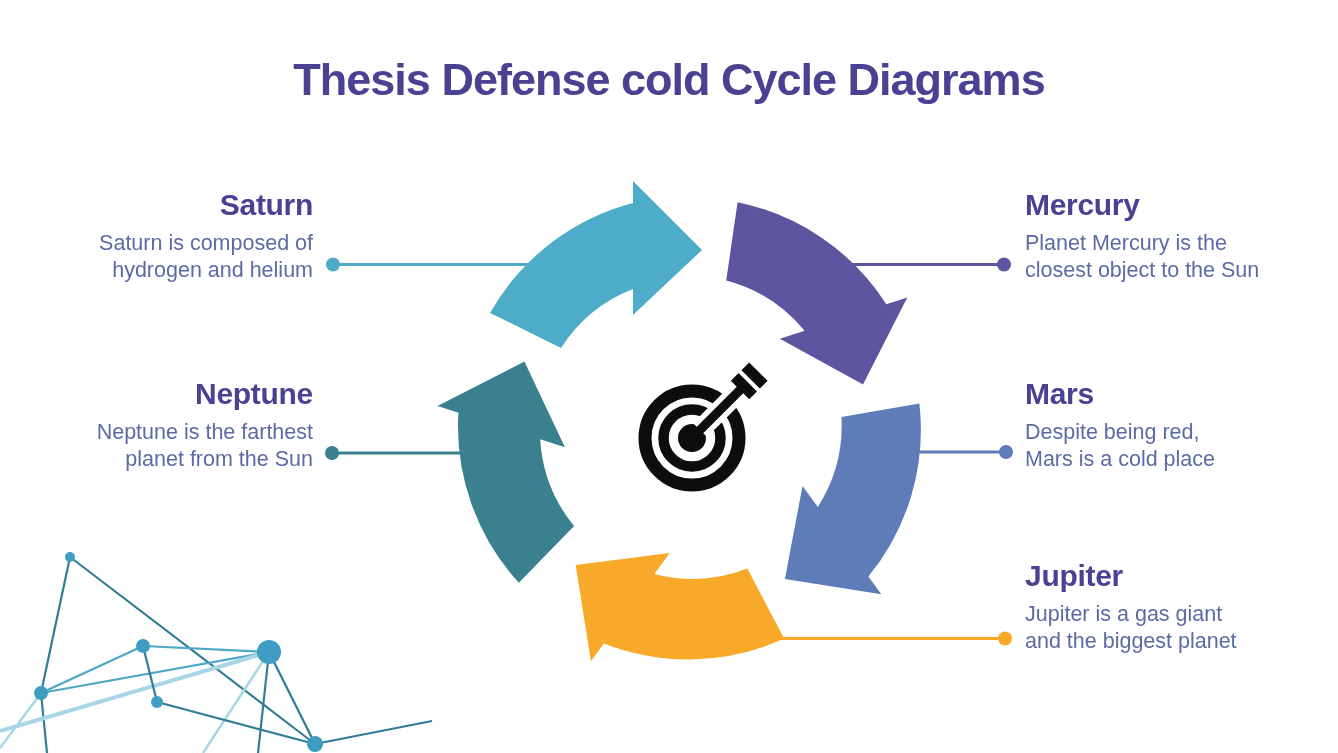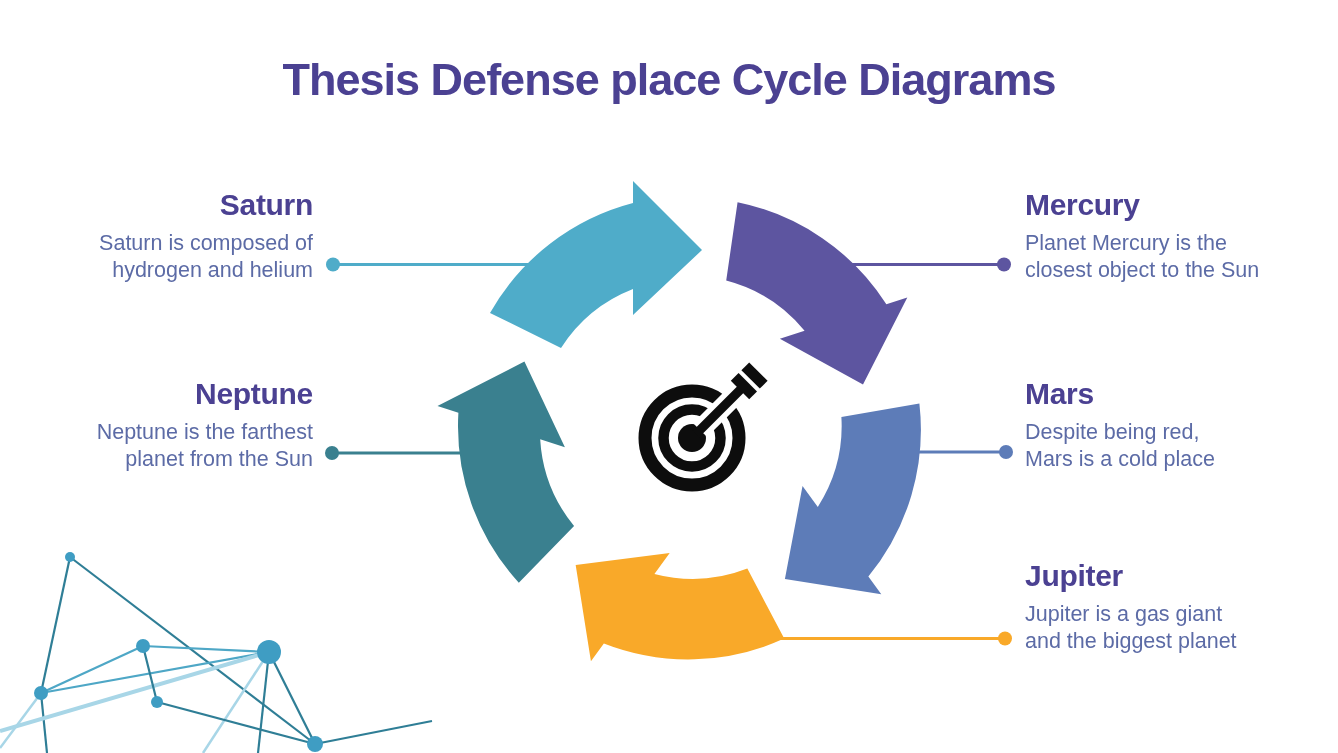--- a/index.html
+++ b/index.html
@@ -83,21 +83,21 @@
       <line x1="315" y1="744" x2="432" y2="721" stroke-width="2.2" stroke="#2F7E96"></line>
       <circle cx="70" cy="557" r="5" fill="#3F9DC3"></circle>
       <circle cx="143" cy="646" r="7" fill="#3F9DC3"></circle>
       <circle cx="41" cy="693" r="7" fill="#3F9DC3"></circle>
       <circle cx="269" cy="652" r="12" fill="#3F9DC3"></circle>
       <circle cx="157" cy="702" r="6" fill="#3F9DC3"></circle>
       <circle cx="315" cy="744" r="8" fill="#3F9DC3"></circle>
     </g>
   </svg>
 
-  <h1 class="title">Thesis Defense place Cycle Diagrams</h1>
+  <h1 class="title">Thesis Defense cold Cycle Diagrams</h1>
 
   <div class="planet pl-left pos-saturn">
     <h2>Saturn</h2>
     <p>Saturn is composed of
 hydrogen and helium</p>
   </div>
 
   <div class="planet pl-left pos-neptune">
     <h2>Neptune</h2>
     <p>Neptune is the farthest

